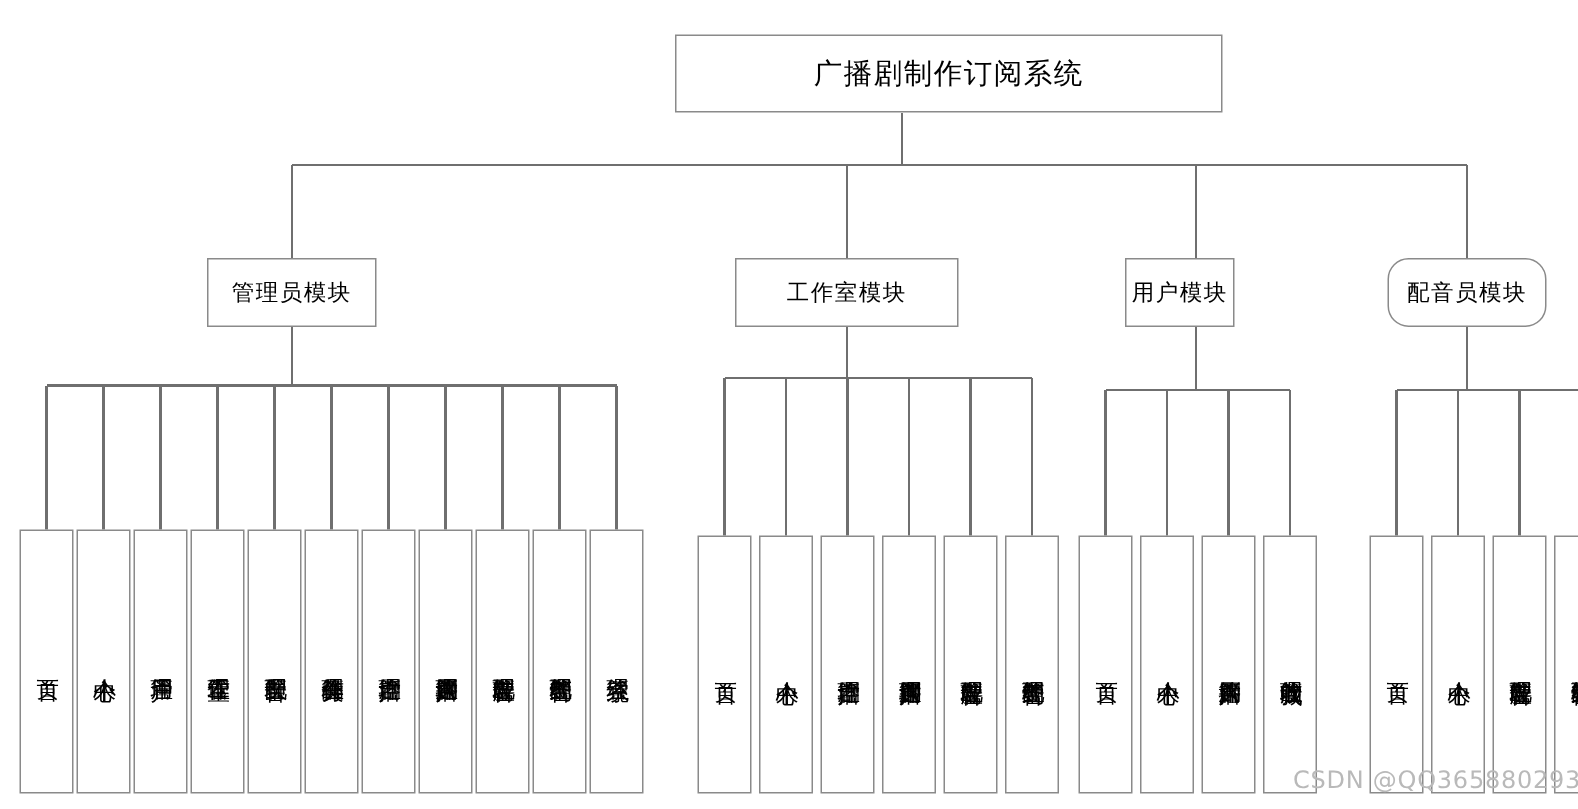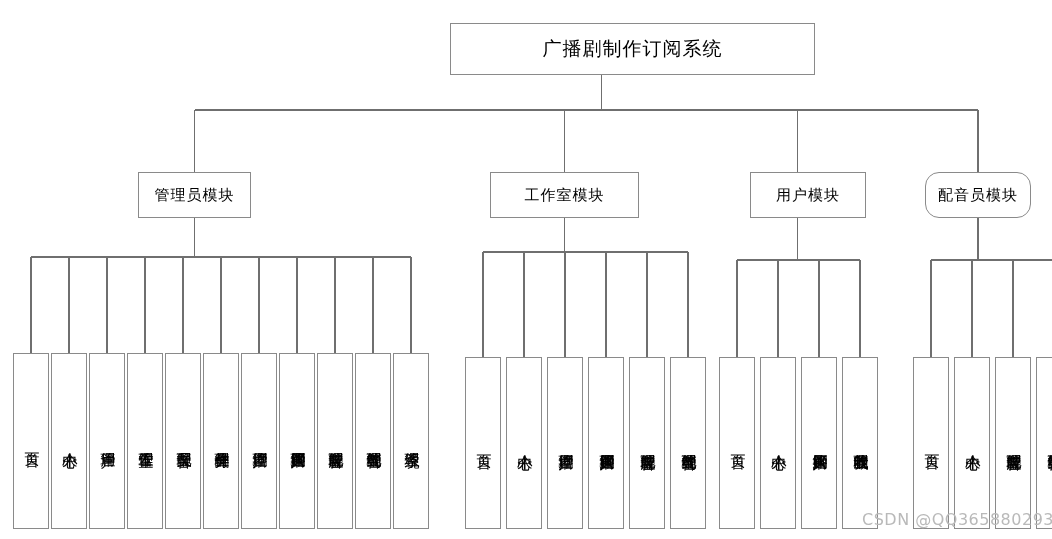--- a/index.html
+++ b/index.html
@@ -167,21 +167,21 @@
       </div>
       <div class="node node-leaf" style="left: 588px; top: 357px; width: 36px; height: 172px;">
         <span class="leaf-text">广播剧购买管理</span>
       </div>
       <div class="node node-leaf" style="left: 629px; top: 357px; width: 36px; height: 172px;">
         <span class="leaf-text">配音应聘管理</span>
       </div>
       <div class="node node-leaf" style="left: 670px; top: 357px; width: 36px; height: 172px;">
         <span class="leaf-text">配音签约管理</span>
       </div>
-      <div class="node node-module" style="left: 750px; top: 172px; width: 116px; height: 46px;">
+      <div class="node node-module" style="left: 750px; top: 172px; width: 73px; height: 46px;">
         <span>用户模块</span>
       </div>
       <div class="node node-leaf" style="left: 719px; top: 357px; width: 36px; height: 172px;">
         <span class="leaf-text">首页</span>
       </div>
       <div class="node node-leaf" style="left: 760px; top: 357px; width: 36px; height: 172px;">
         <span class="leaf-text">个人中心</span>
       </div>
       <div class="node node-leaf" style="left: 801px; top: 357px; width: 36px; height: 172px;">
         <span class="leaf-text">广播剧购买管</span>

